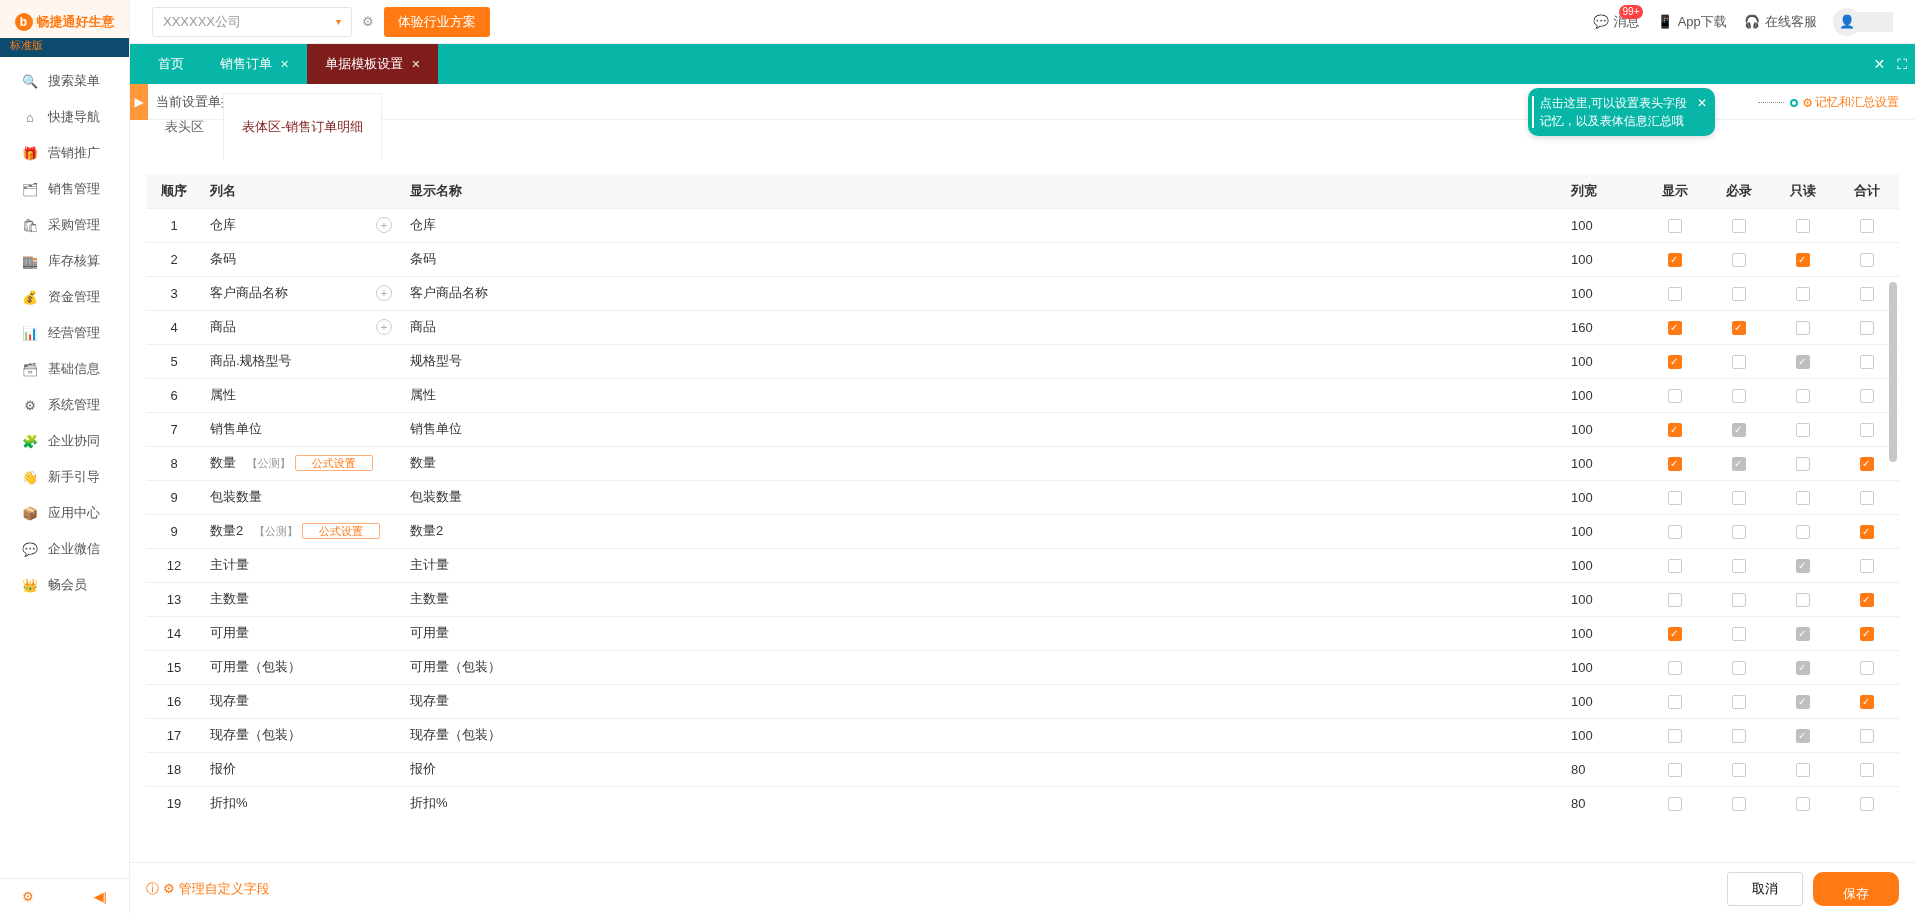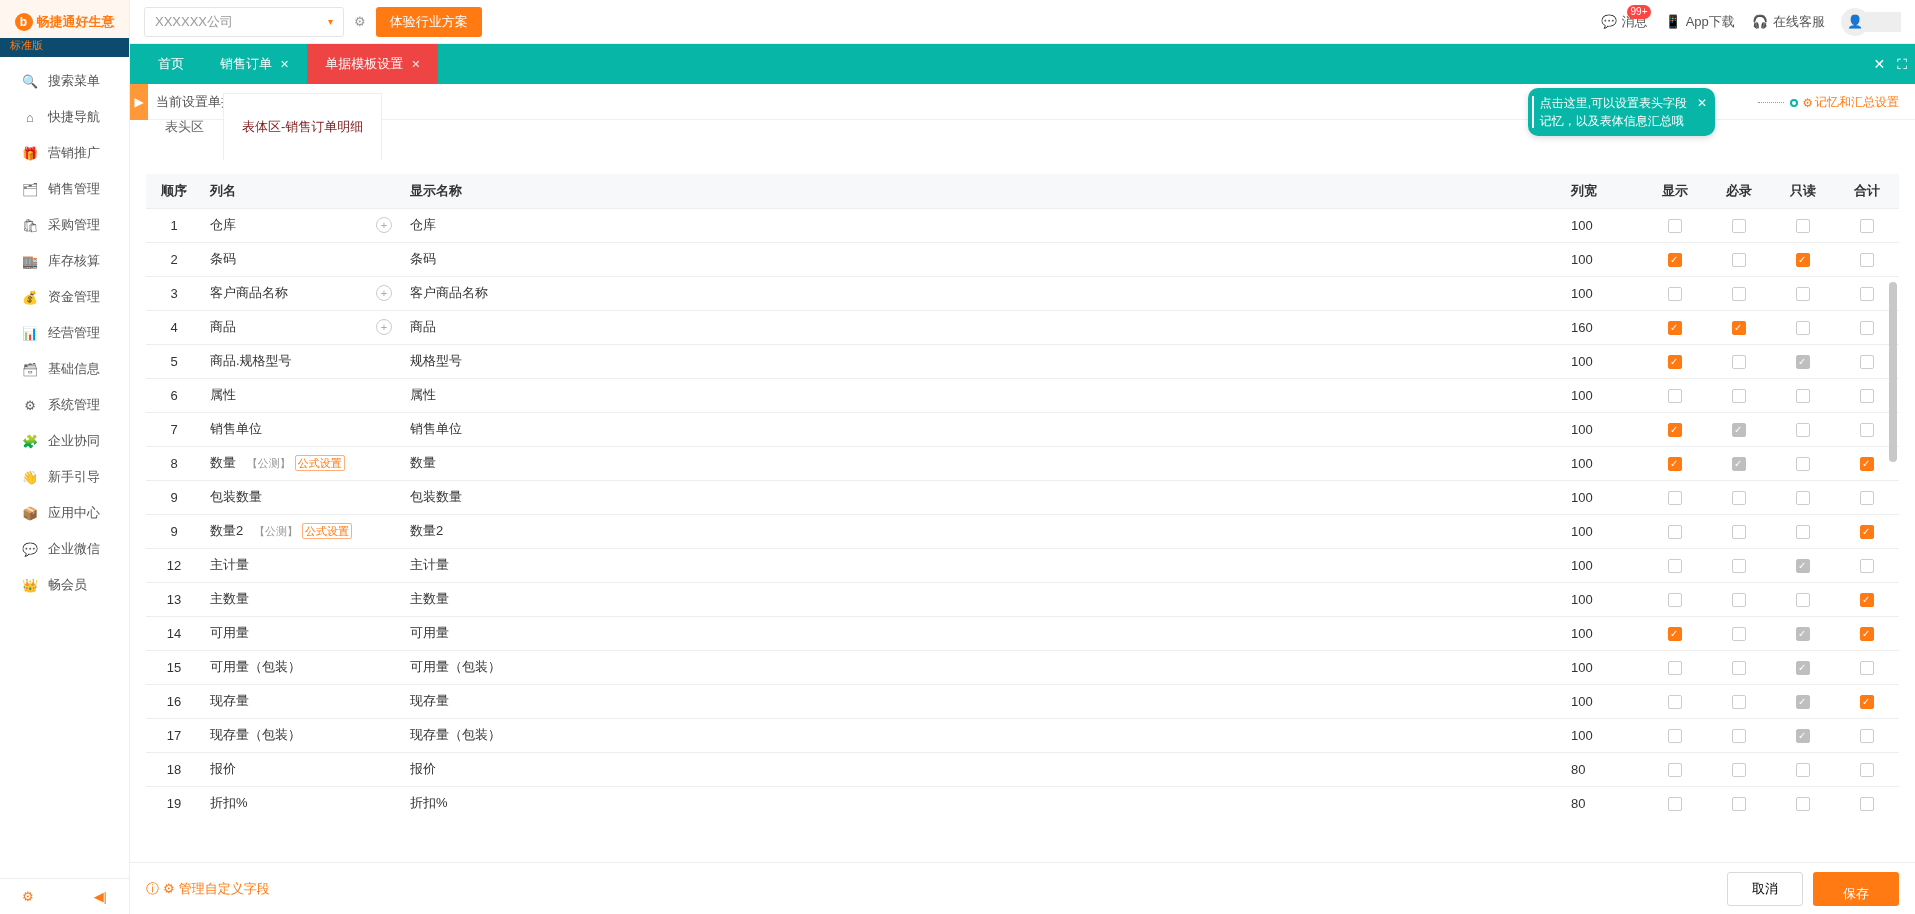--- a/index.html
+++ b/index.html
@@ -54,21 +54,21 @@
 }
 .sidebar-bottom {
   height: 36px; border-top: 1px solid #eee;
   display: flex; align-items: center; justify-content: space-between;
   padding: 0 22px; color: #ff7a13;
 }
 
 
 .main { flex: 1; display: flex; flex-direction: column; overflow: hidden; }
 .topbar {
-  height: 44px; display: flex; align-items: center; padding: 0 14px;
+  height: 44px; display: flex; align-items: center; padding: 0 22px;
   border-bottom: 1px solid #eee;
 }
 .company-select {
   width: 200px; height: 30px; border: 1px solid #e5e5e5; border-radius: 3px;
   display: flex; align-items: center; padding: 0 10px; color: #999;
   justify-content: space-between; cursor: pointer;
 }
 .chevron { font-size: 10px; color: #ff7a13; }
 .gear { margin: 0 10px; color: #999; cursor: pointer; }
 .try-btn {
@@ -96,21 +96,21 @@
 
 
 .tabs-bar {
   height: 40px; background: #07b6a6; display: flex; align-items: center;
   padding-left: 10px; position: relative;
 }
 .tab {
   height: 40px; padding: 10px 18px; display: flex; align-items: center;
   color: #fff; cursor: pointer; position: relative;
 }
-.tab.active { background: #ef4444; }
+.tab.active { background: #7f1d1d; }
 .tab .close { margin-left: 8px; font-size: 11px; opacity: .9; }
 .tabs-right {
   position: absolute; right: 0; top: 0; height: 40px;
   display: flex; align-items: center; padding: 0 8px; gap: 12px;
 }
 .tabs-right span { color: #fff; cursor: pointer; font-size: 14px; }
 
 
 .content { flex: 1; display: flex; flex-direction: column; overflow: hidden; position: relative; }
 .content-head {
@@ -173,21 +173,21 @@
 .col-disp { }
 .col-width { width: 80px; }
 .col-chk { width: 64px; text-align: center; }
 .plus-circle {
   position: absolute; right: 10px; top: 50%; transform: translateY(-50%);
   width: 16px; height: 16px; border: 1px solid #ccc; border-radius: 50%;
   display: inline-flex; align-items: center; justify-content: center;
   color: #aaa; font-size: 11px; cursor: pointer; background: #fff;
 }
 .tag-outline {
-  border: 1px solid #ffb07a; color: #ff7a13; padding: 1px 2px;
+  border: 1px solid #ffb07a; color: #ff7a13; padding: 1px 16px;
   border-radius: 2px; font-size: 11px; cursor: pointer;
 }
 .pubtag { color: #999; margin-right: 4px; font-size: 11px; }
 .chk {
   width: 14px; height: 14px; border: 1px solid #ccc; border-radius: 2px;
   display: inline-block; vertical-align: middle; cursor: pointer;
 }
 .chk.on { background: #ff7a13; border-color: #ff7a13; position: relative; }
 .chk.on::after {
   content: "✓"; color: #fff; font-size: 10px; line-height: 12px;
@@ -208,21 +208,21 @@
 .custom-link { color: #ff7a13; display: flex; align-items: center; cursor: pointer; }
 .custom-link .ico { margin-right: 4px; }
 .footer-spacer { flex: 1; }
 .btn-cancel {
   height: 34px; padding: 0 24px; border: 1px solid #d9d9d9;
   background: #fff; border-radius: 3px; cursor: pointer; margin-right: 10px;
   font-size: 13px;
 }
 .btn-save {
   height: 34px; padding: 13px 30px; border: none;
-  background: #ff7a13; color: #fff; border-radius: 3px; cursor: pointer;
+  background: #ff7a13; color: #fff; border-radius: 10px; cursor: pointer;
   font-size: 13px;
 }
 .last-row td { border-bottom: none; }
 </style>
 </head>
 <body>
 
 <div class="app">
   <div class="sidebar">
     <div class="sidebar-top">

